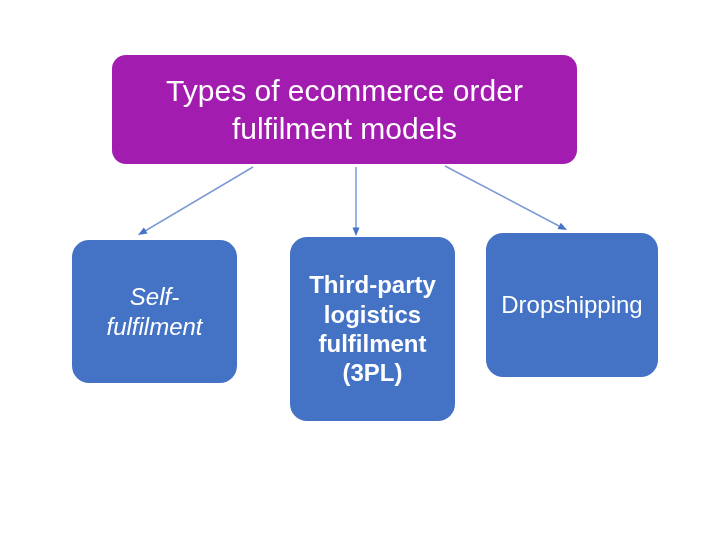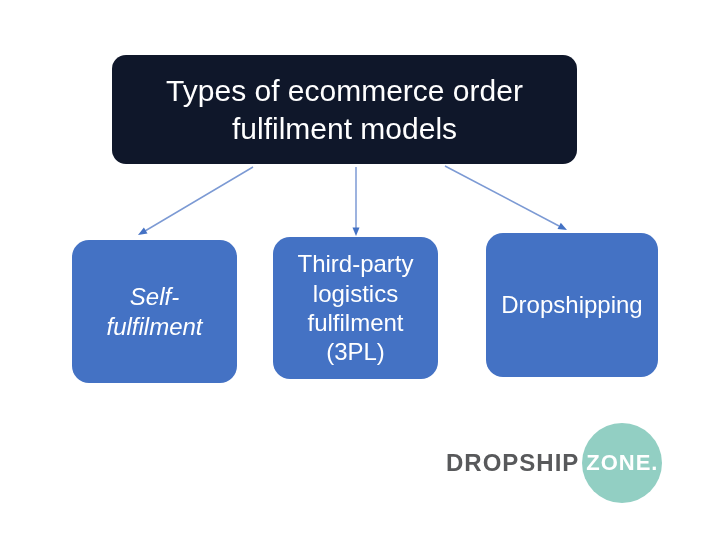--- a/index.html
+++ b/index.html
@@ -8,42 +8,42 @@
     width: 721px;
     height: 540px;
     background: #ffffff;
     overflow: hidden;
     font-family: "Liberation Sans", sans-serif;
   }
   .root-box {
     position: absolute;
     left: 112px; top: 55px;
     width: 465px; height: 109px;
-    background: #0f172a;
+    background: #a21caf;
     border-radius: 14px;
     color: #ffffff;
     display: flex; align-items: center; justify-content: center;
     text-align: center;
     font-size: 30px;
     line-height: 1.25;
     white-space: pre-line;
   }
   .node {
     position: absolute;
     background: #4472C4;
     border-radius: 17px;
     color: #ffffff;
     display: flex; align-items: center; justify-content: center;
     text-align: center;
     font-size: 24px;
     line-height: 1.22;
     white-space: pre-line;
   }
   .node-1 { left: 72px;  top: 240px; width: 165px; height: 143px; font-style: italic; }
-  .node-2 { left: 273px; top: 237px; width: 165px; height: 142px; }
+  .node-2 { left: 290px; top: 237px; width: 165px; height: 184px; font-weight: bold; }
   .node-3 { left: 486px; top: 233px; width: 172px; height: 144px; }
   .arrows {
     position: absolute;
     left: 0; top: 0;
     width: 721px; height: 540px;
     pointer-events: none;
   }
   .logo {
     position: absolute;
     left: 446px; top: 423px;
@@ -98,20 +98,14 @@
   <div class="node node-1">Self-
 fulfilment</div>
 
   <div class="node node-2">Third-party
 logistics
 fulfilment
 (3PL)</div>
 
   <div class="node node-3">Dropshipping</div>
 
-  <div class="logo">
-    <span class="logo-wordmark">DROPSHIP</span>
-    <span class="logo-circle">
-      <span class="logo-badge-text">ZONE.</span>
-    </span>
-  </div>
 
 </div>
 
 </body></html>

